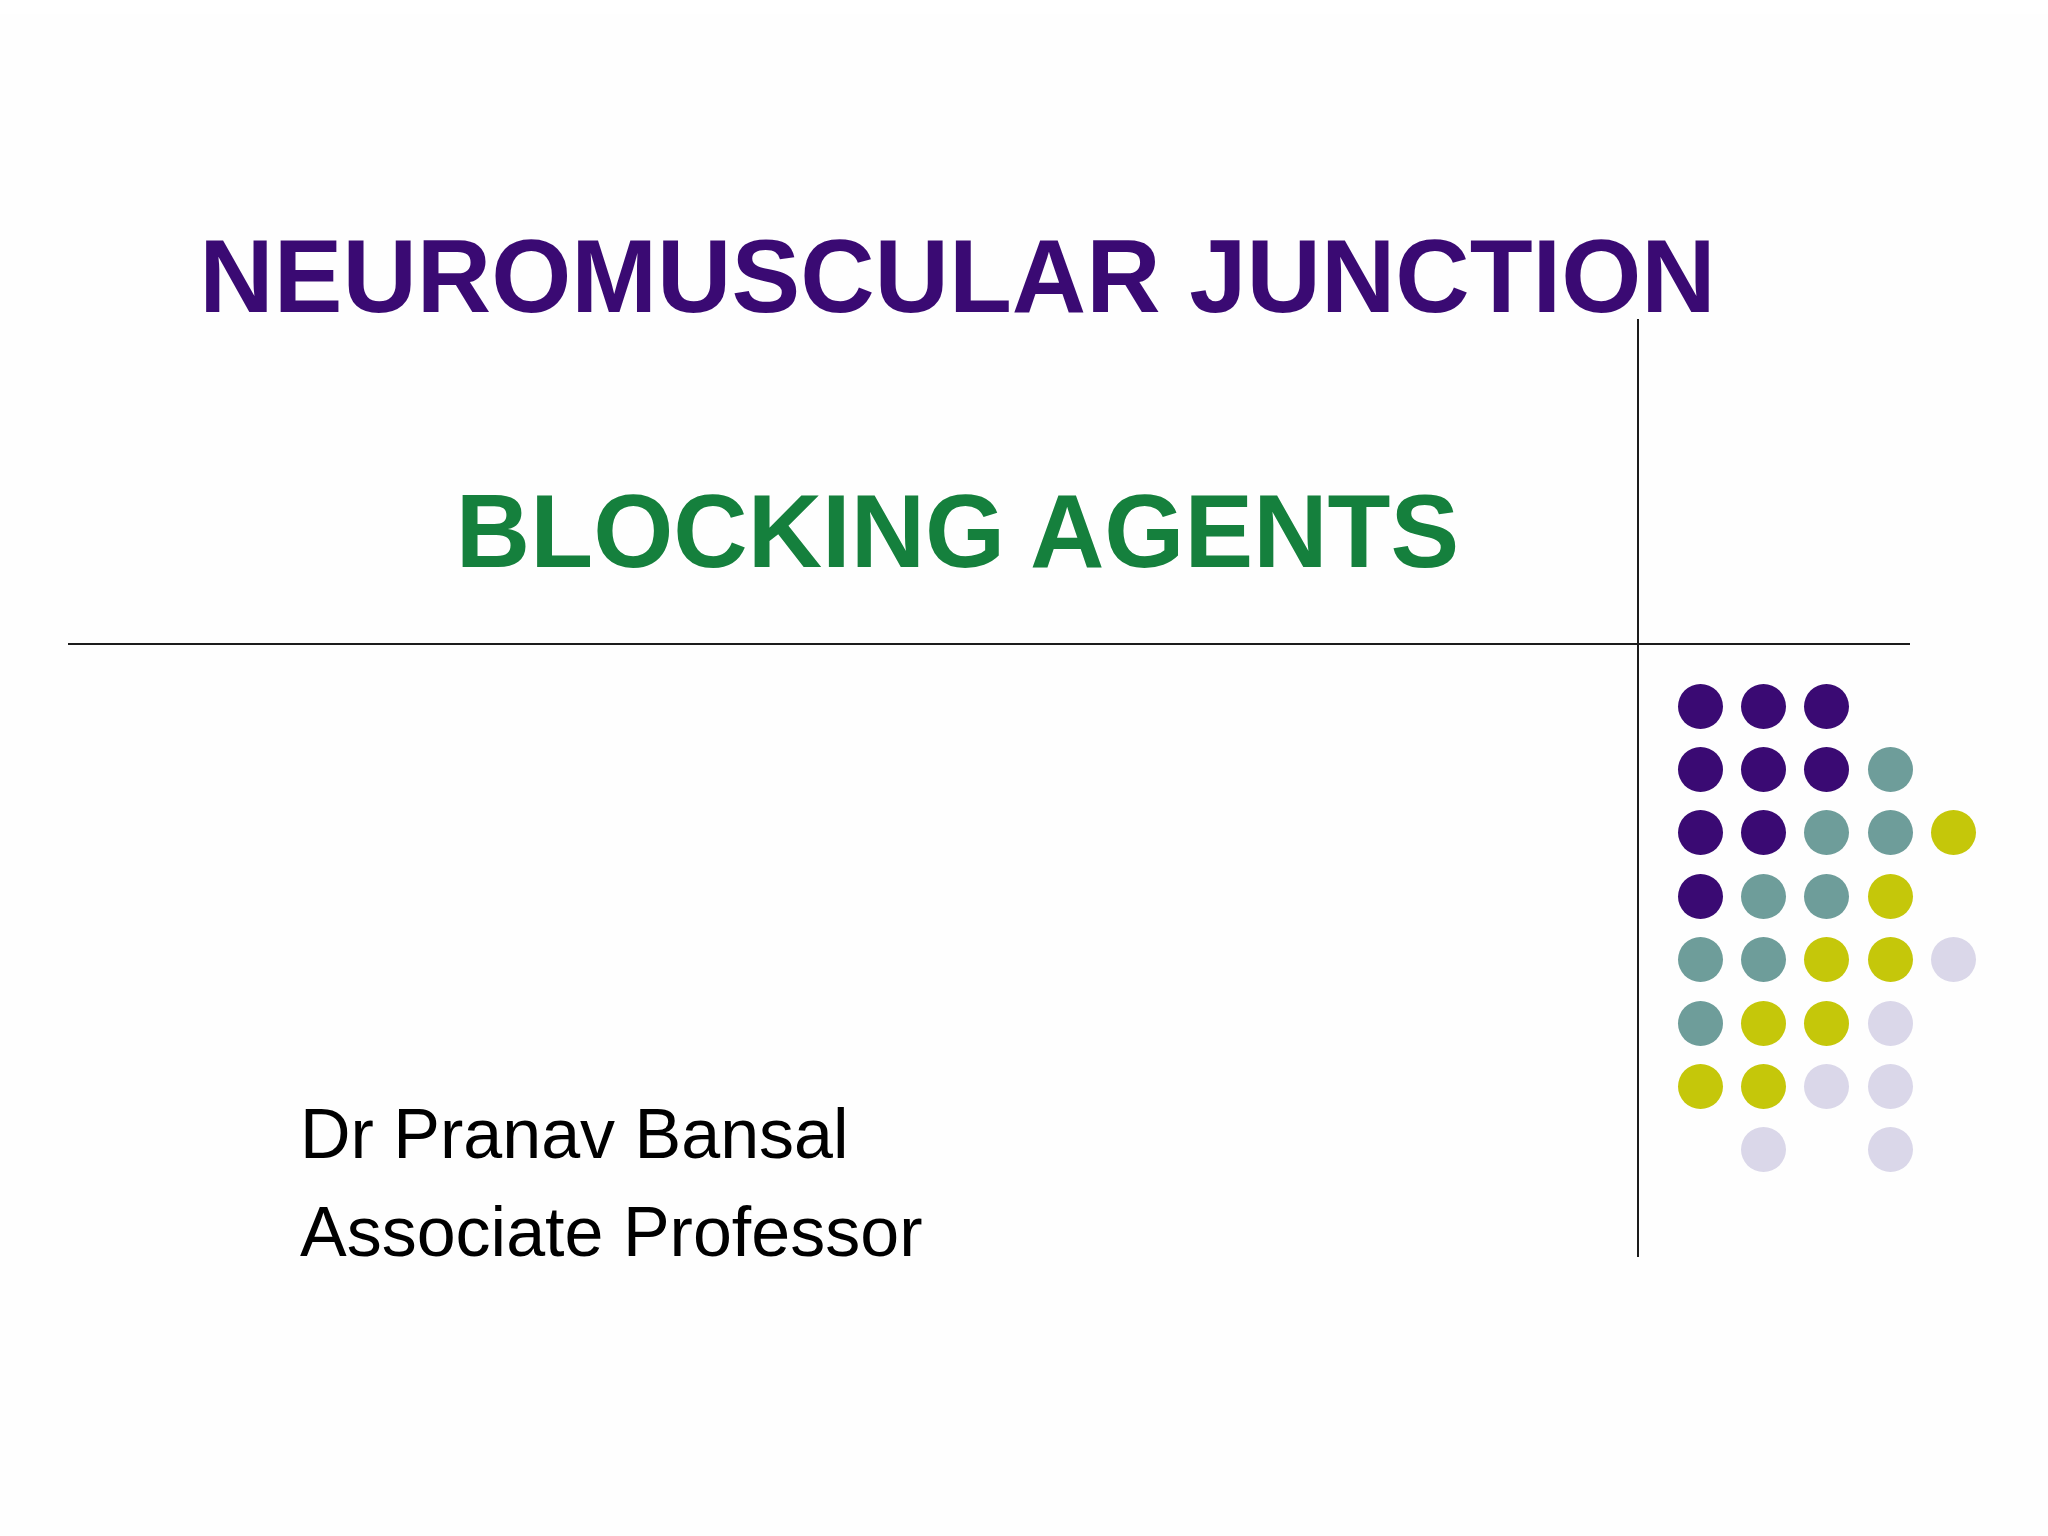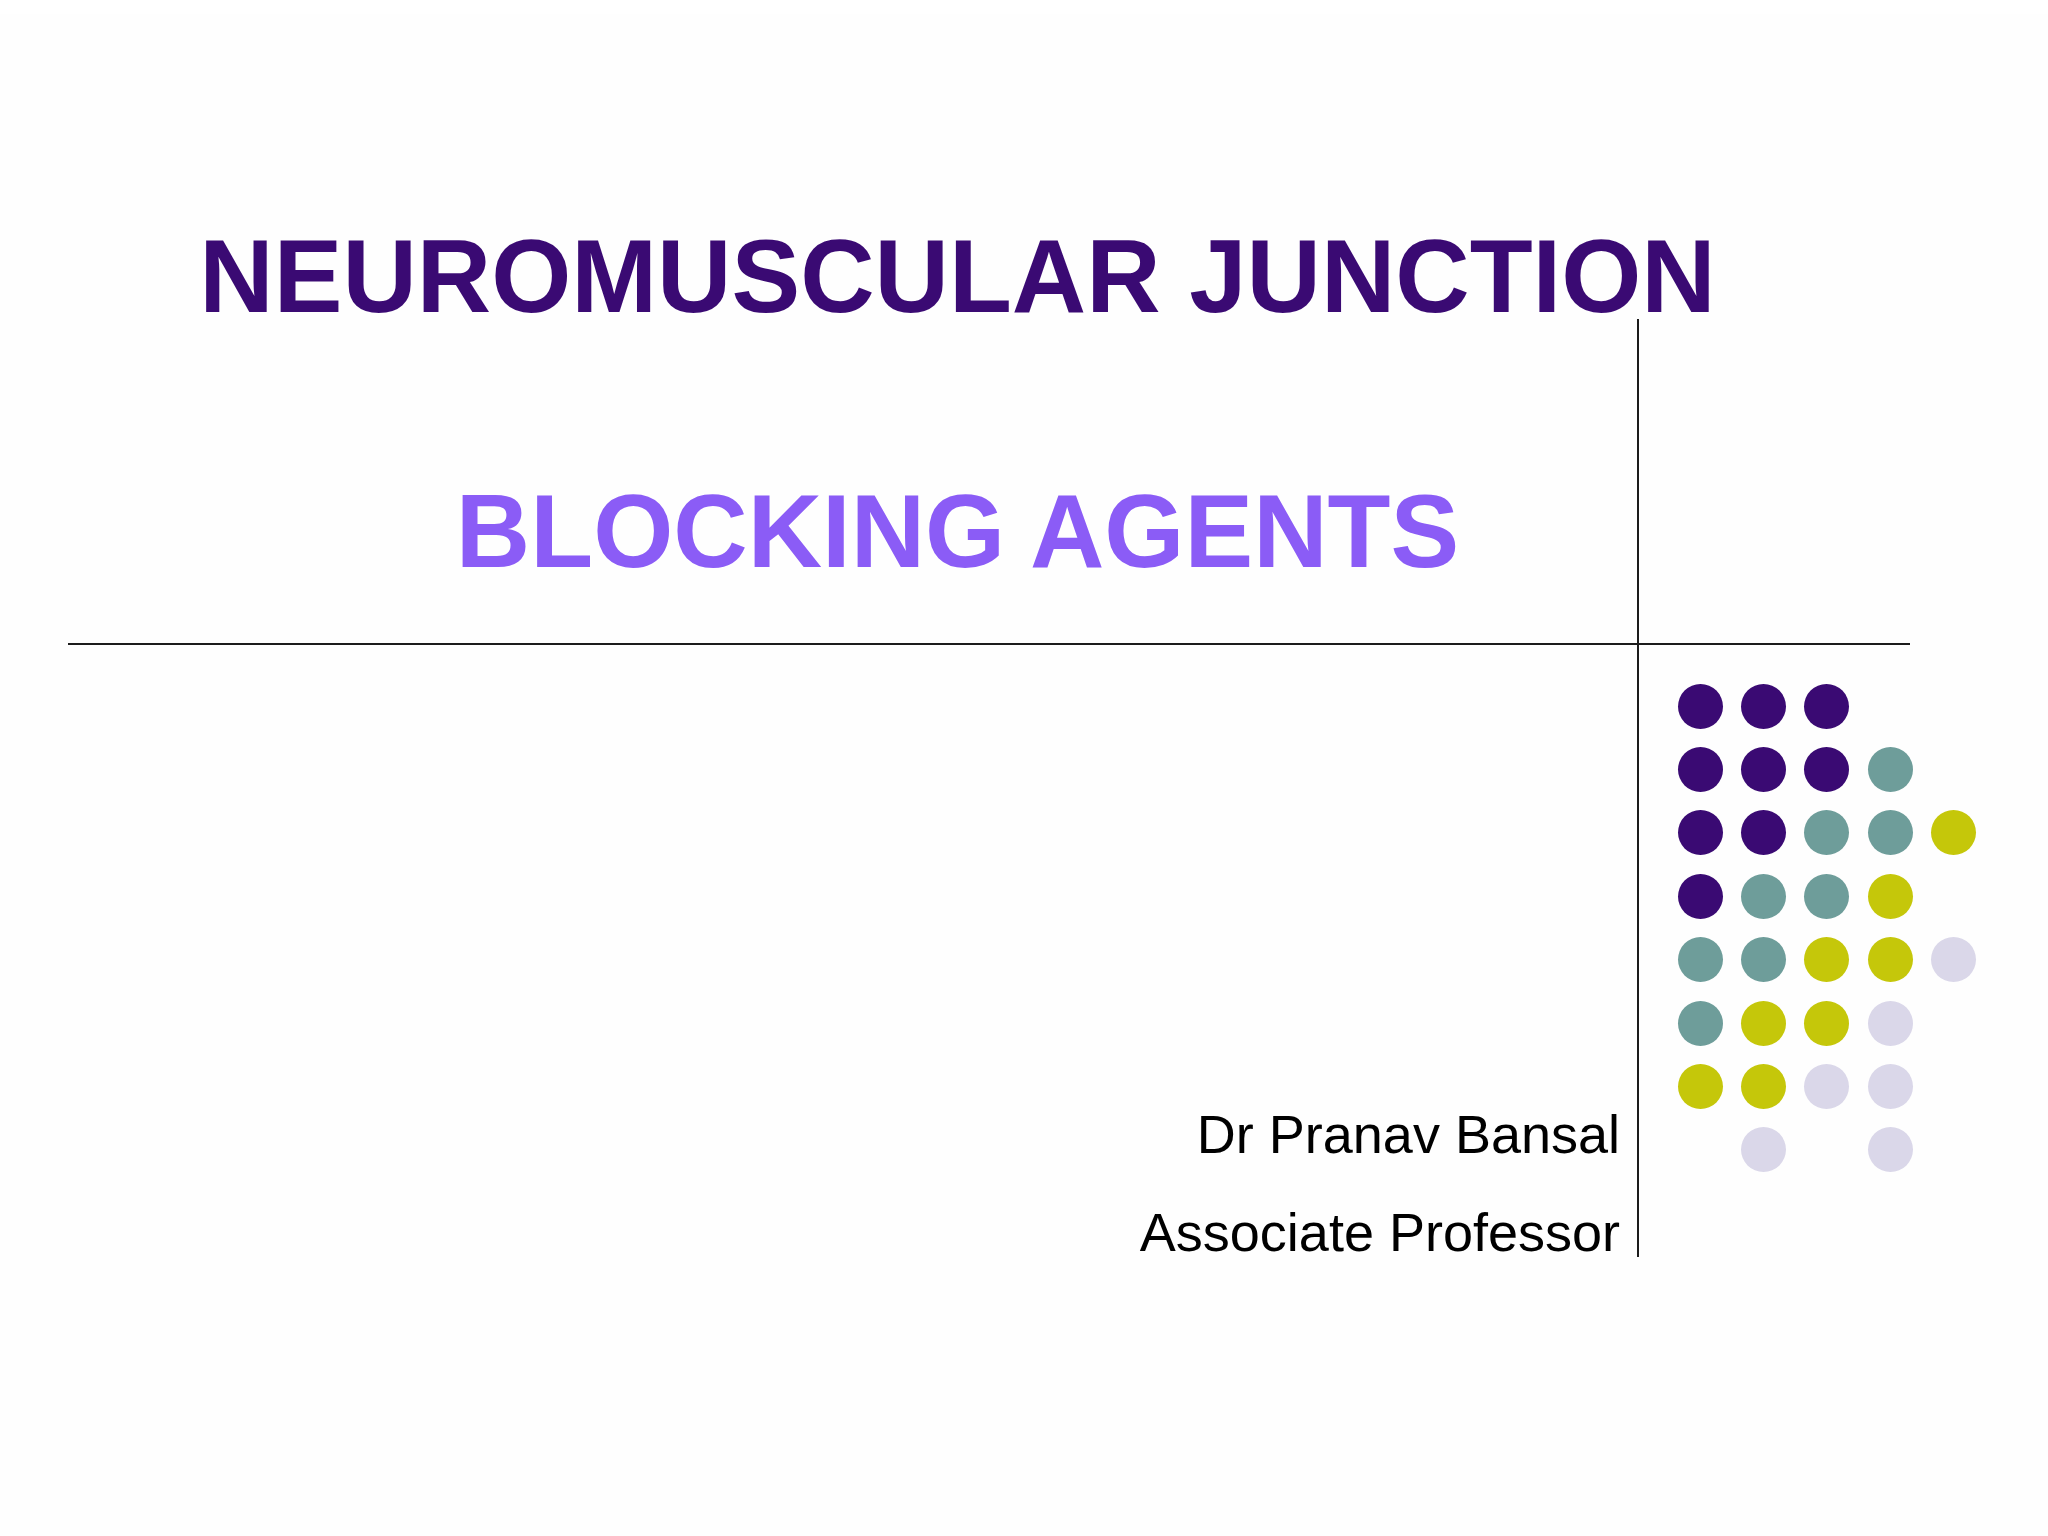--- a/index.html
+++ b/index.html
@@ -47,34 +47,34 @@
     position: absolute;
     width: 45px;
     height: 45px;
     border-radius: 50%;
   }
   #subtitle {
     position: absolute;
     left: 300px;
     right: 428px;
     top: 1071px;
-    text-align: right;
-    font-size: 54px;
+    text-align: left;
+    font-size: 70px;
     line-height: 98px;
     white-space: nowrap;
   }
 </style>
 </head>
 <body>
 
 <div id="slide" style="background: rgb(254, 254, 254);">
 
   <div id="title-line-1" class="title-line" style="color: rgb(58, 10, 115);">NEUROMUSCULAR JUNCTION</div>
 
-  <div id="title-line-2" class="title-line" style="color: #8b5cf6;">BLOCKING AGENTS</div>
+  <div id="title-line-2" class="title-line" style="color: #15803d;">BLOCKING AGENTS</div>
 
   <div id="hline" class="rule" style="background: rgb(28, 28, 28);"></div>
 
   <div id="vline" class="rule" style="background: rgb(28, 28, 28);"></div>
 
   <div id="dots">
       <div class="dot" style="left: 1677.5px; top: 669.5px; background: rgb(58, 10, 115);"></div>
       <div class="dot" style="left: 1740.9px; top: 669.5px; background: rgb(58, 10, 115);"></div>
       <div class="dot" style="left: 1804.3px; top: 669.5px; background: rgb(58, 10, 115);"></div>
       <div class="dot" style="left: 1677.5px; top: 732.9px; background: rgb(58, 10, 115);"></div>

